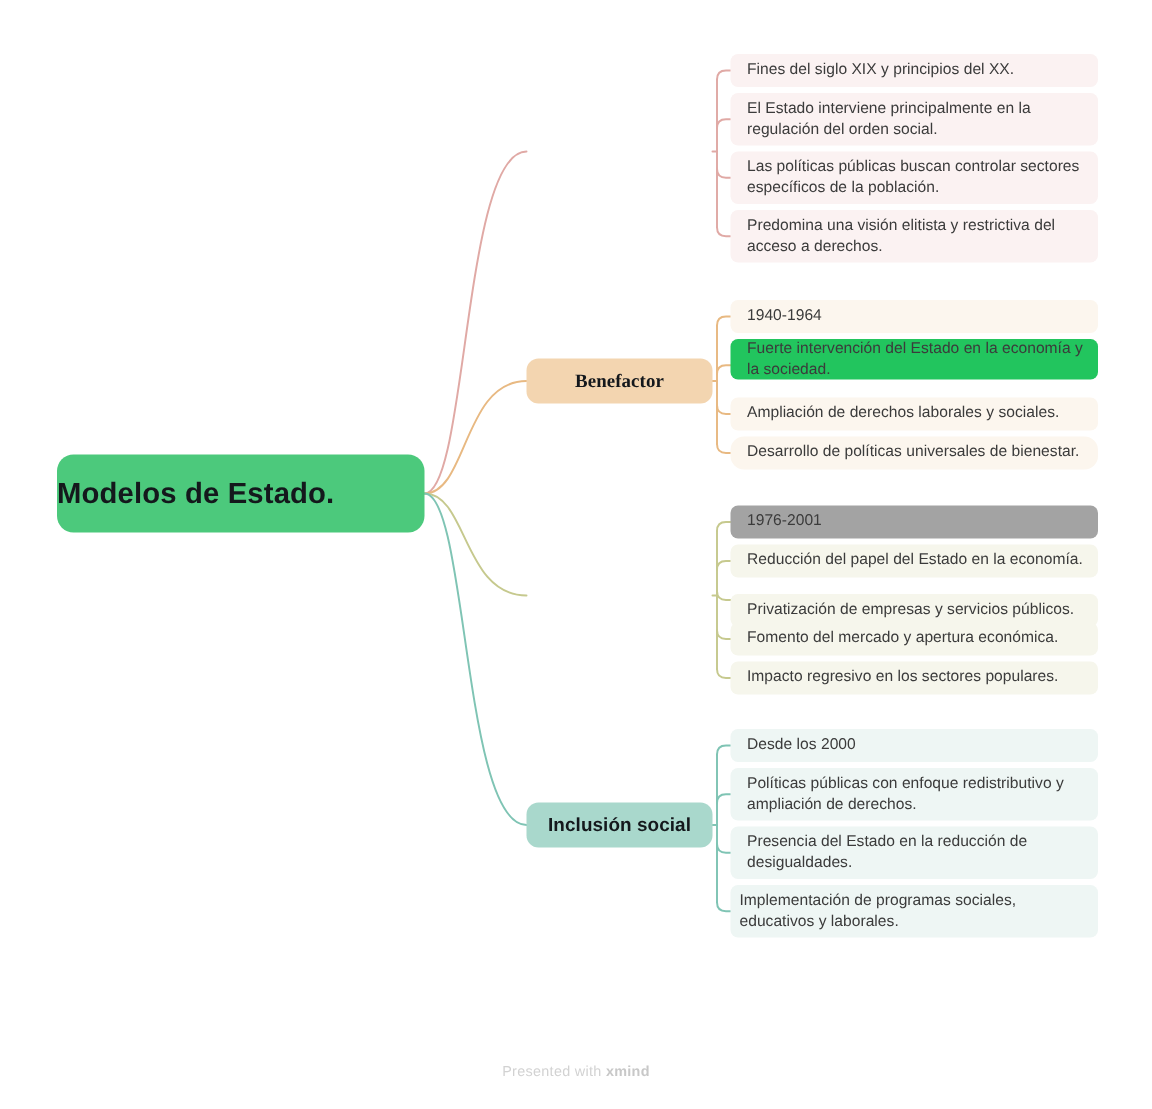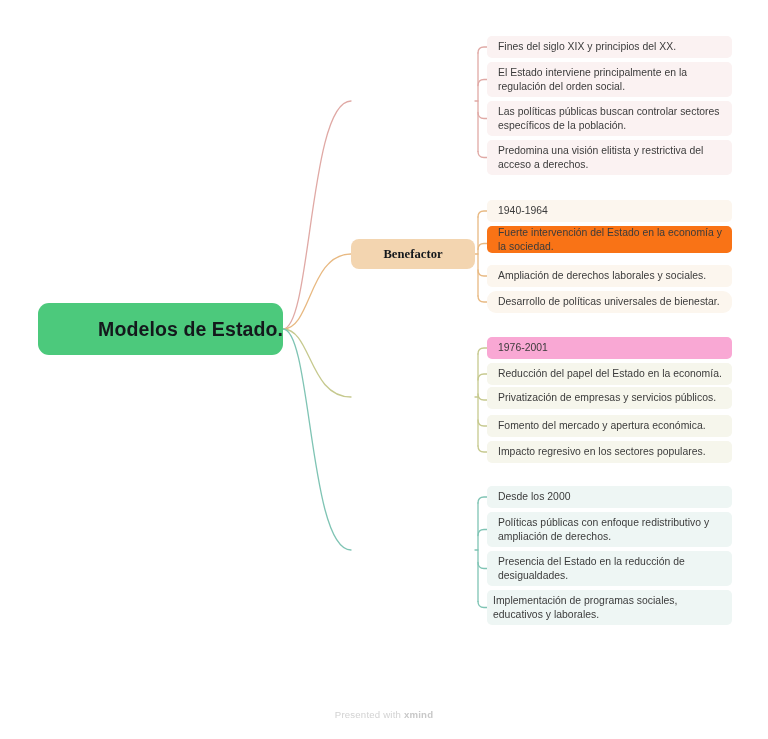--- a/index.html
+++ b/index.html
@@ -31,21 +31,21 @@
   .root-node {
     position: absolute;
     left: 38px;
     top: 303px;
     width: 245px;
     height: 52px;
     background: #4CC97C;
     border-radius: 11px;
     display: flex;
     align-items: center;
-    justify-content: flex-end;
+    justify-content: flex-start;
     box-sizing: border-box;
     z-index: 3;
   }
   .root-node .root-label {
     font-size: 19.5px;
     font-weight: bold;
     color: #14181c;
     letter-spacing: 0.1px;
     white-space: nowrap;
   }
@@ -143,53 +143,56 @@
       <path d="M 478 601.5 Q 478 607.5 484 607.5 L 487 607.5" fill="none" stroke="#7FC4B4" stroke-width="1.3" stroke-linecap="round"></path>
     </svg>
 
   <div class="root-node">
     <span class="root-label">Modelos de Estado.</span>
   </div>
 
   <div class="branch-node" style="top: 239px; background: rgb(243, 213, 176); font-family: Liberation Serif, serif;">
     <span class="branch-label">Benefactor</span>
   </div>
+  <div class="branch-node" style="top: 535px; background: rgb(169, 216, 204);">
+    <span class="branch-label">Inclusión social</span>
+  </div>
 
   <div id="leaf-layer">
       <div class="leaf-card" style="top: 36px; height: 22px; background: rgb(251, 242, 242);">
         <span class="leaf-text">Fines del siglo XIX y principios del XX.</span>
       </div>
       <div class="leaf-card" style="top: 62px; height: 35px; background: rgb(251, 242, 242);">
         <span class="leaf-text">El Estado interviene principalmente en la regulación del orden social.</span>
       </div>
       <div class="leaf-card" style="top: 101px; height: 35px; background: rgb(251, 242, 242);">
         <span class="leaf-text">Las políticas públicas buscan controlar sectores específicos de la población.</span>
       </div>
       <div class="leaf-card" style="top: 140px; height: 35px; background: rgb(251, 242, 242);">
         <span class="leaf-text">Predomina una visión elitista y restrictiva del acceso a derechos.</span>
       </div>
       <div class="leaf-card" style="top: 200px; height: 22px; background: rgb(252, 246, 238);">
         <span class="leaf-text">1940-1964</span>
       </div>
-      <div class="leaf-card" style="top: 226px; height: 27px; background: #f97316;">
+      <div class="leaf-card" style="top: 226px; height: 27px; background: #22c55e;">
         <span class="leaf-text">Fuerte intervención del Estado en la economía y la sociedad.</span>
       </div>
       <div class="leaf-card" style="top: 265px; height: 22px; background: rgb(252, 246, 238);">
         <span class="leaf-text">Ampliación de derechos laborales y sociales.</span>
       </div>
       <div class="leaf-card" style="top: 291px; height: 22px; background: rgb(252, 246, 238); border-radius: 9px;">
         <span class="leaf-text">Desarrollo de políticas universales de bienestar.</span>
       </div>
-      <div class="leaf-card" style="top: 337px; height: 22px; background: #f9a8d4;">
+      <div class="leaf-card" style="top: 337px; height: 22px; background: #a3a3a3;">
         <span class="leaf-text">1976-2001</span>
       </div>
       <div class="leaf-card" style="top: 363px; height: 22px; background: rgb(246, 246, 236);">
         <span class="leaf-text">Reducción del papel del Estado en la economía.</span>
       </div>
-      <div class="leaf-card" style="top: 387px; height: 22px; background: rgb(246, 246, 236);">
+      <div class="leaf-card" style="top: 396px; height: 22px; background: rgb(246, 246, 236);">
         <span class="leaf-text">Privatización de empresas y servicios públicos.</span>
       </div>
       <div class="leaf-card" style="top: 415px; height: 22px; background: rgb(246, 246, 236);">
         <span class="leaf-text">Fomento del mercado y apertura económica.</span>
       </div>
       <div class="leaf-card" style="top: 441px; height: 22px; background: rgb(246, 246, 236);">
         <span class="leaf-text">Impacto regresivo en los sectores populares.</span>
       </div>
       <div class="leaf-card" style="top: 486px; height: 22px; background: rgb(238, 246, 244);">
         <span class="leaf-text">Desde los 2000</span>

